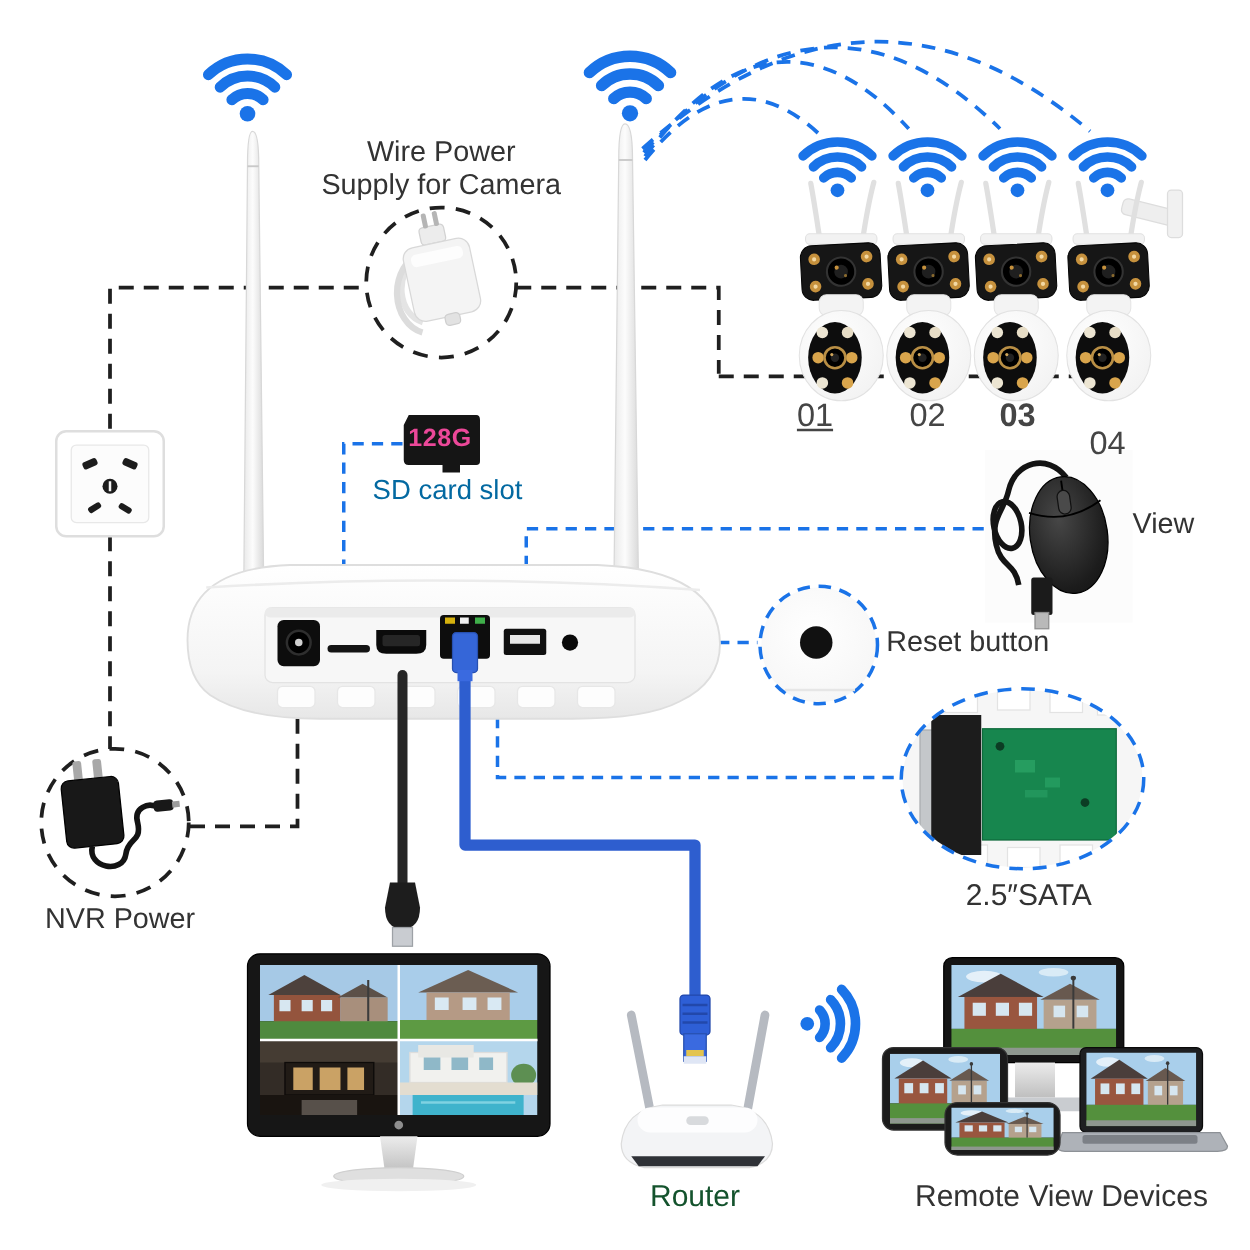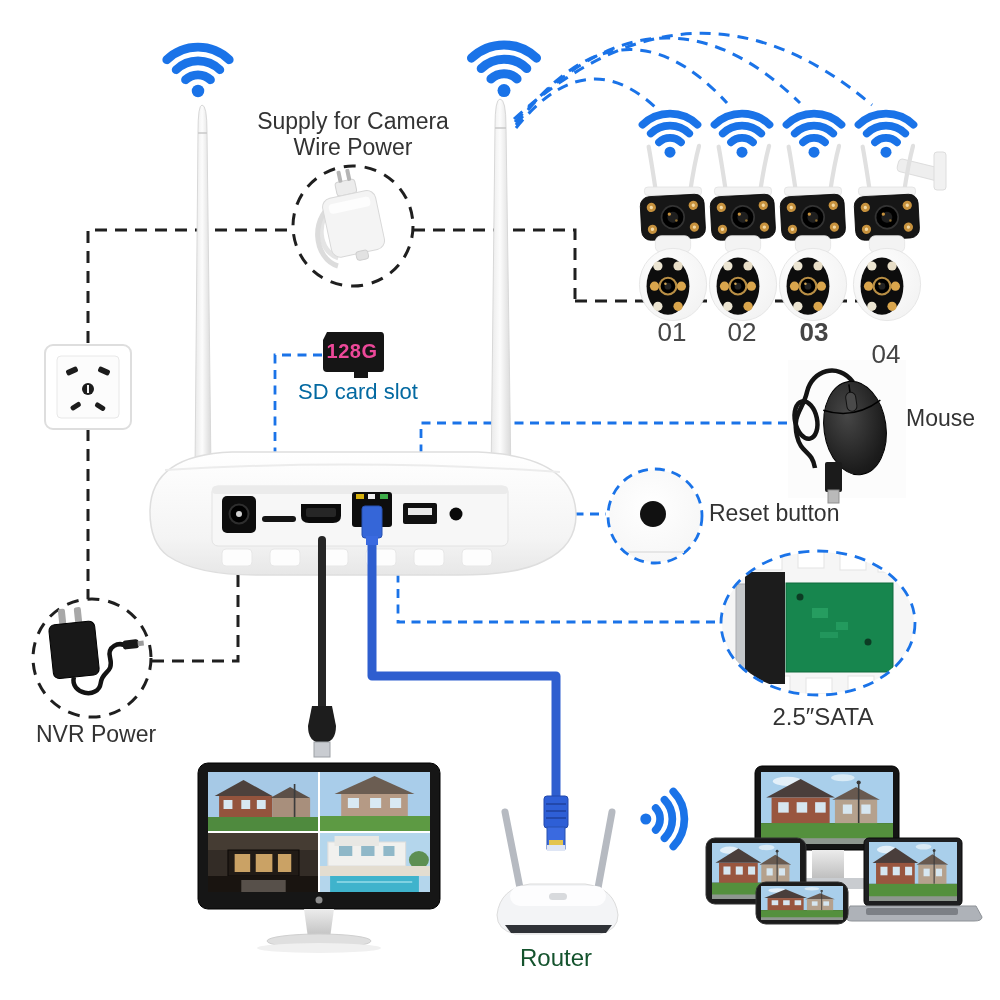--- a/index.html
+++ b/index.html
@@ -427,28 +427,29 @@
     <g>
       <rect x="756" y="882" width="92" height="42" rx="10" fill="#1b1b1b" stroke="#333"></rect>
       <svg x="761" y="886" width="82" height="34" viewBox="0 0 100 62" preserveAspectRatio="none">
             <use href="#hsceneG"></use>
           </svg>
     </g>
   </g>
 </svg>
 
 <div class="lbl wirepower">
+  <div>Wire Power</div>
   <div>Supply for Camera</div>
-  <div>Wire Power</div>
 </div>
 <div class="lbl sd128">128G</div>
 <div class="lbl sdslot">SD card slot</div>
-<div class="lbl mouselbl">Mouse</div>
+<div class="lbl mouselbl">View</div>
 <div class="lbl resetlbl">Reset button</div>
 <div class="lbl satalbl">2.5″SATA</div>
 <div class="lbl nvrpwrlbl">NVR Power</div>
 <div class="lbl routerlbl">Router</div>
-<div class="lbl camnum" style="left:646px;">01</div>
+<div class="lbl remotelbl">Remote View Devices</div>
+<div class="lbl camnum" style="left:626px;text-decoration:underline;">01</div>
 <div class="lbl camnum" style="left:716px;">02</div>
 <div class="lbl camnum" style="left:788px;font-weight:bold;">03</div>
 <div class="lbl camnum" style="left:860px;margin-top:22px;">04</div>
 
 </div>
 
 </body></html>

